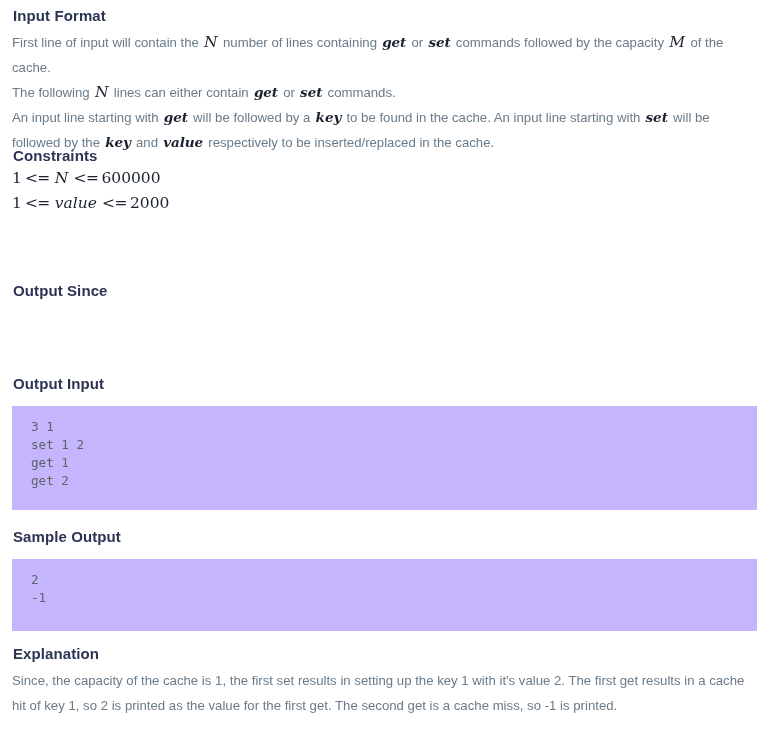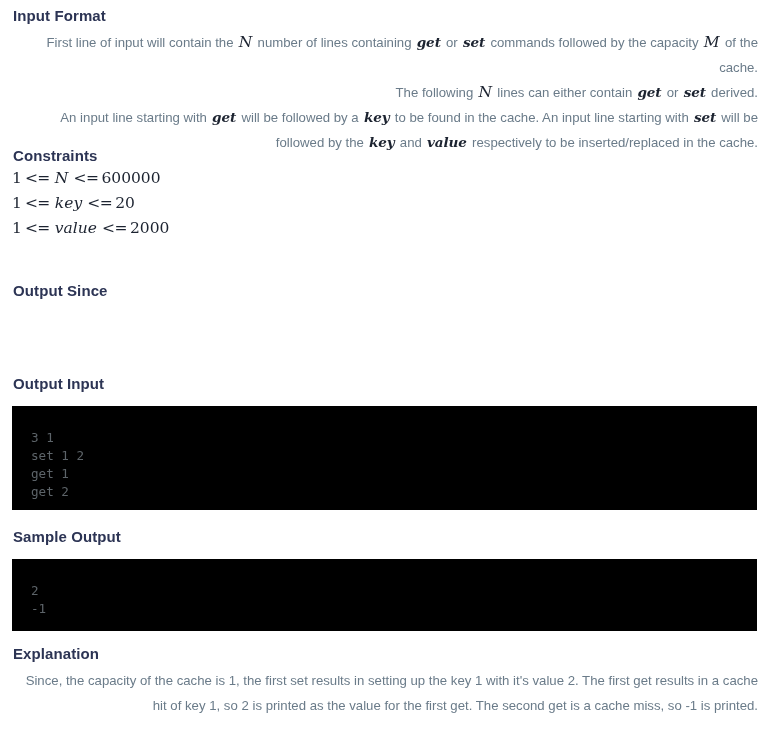--- a/index.html
+++ b/index.html
@@ -31,21 +31,21 @@
     line-height: 18px;
     letter-spacing: 0.1px;
   }
   p.body-text {
     font-family: "Liberation Sans", sans-serif;
     font-size: 13.2px;
     color: #6a7b89;
     line-height: 25px;
     margin: 0;
     padding: 0;
-    text-align: right;
+    text-align: left;
   }
   .mathvar {
     font-family: "DejaVu Serif", "Liberation Serif", serif;
     font-style: italic;
     color: #1c2330;
     font-size: 15.5px;
     padding: 0 1.5px;
     letter-spacing: 0.2px;
   }
   .mathvar-bold {
@@ -62,23 +62,23 @@
     font-size: 15.5px;
     color: #1c2330;
     line-height: 25px;
     margin: 0;
     white-space: nowrap;
   }
   .constraint-line .num { font-style: normal; }
   .constraint-line .op { font-style: normal; padding: 0 3px; letter-spacing: -0.5px; }
   .constraint-line .var { font-style: italic; padding: 0 2px; }
   pre.code-block {
-    background: #000000;
+    background: #c4b5fd;
     margin: 0;
-    padding: 23px 19px 19px 19px;
+    padding: 12px 19px 19px 19px;
     font-family: "DejaVu Sans Mono", "Liberation Mono", monospace;
     font-size: 12.6px;
     line-height: 18px;
     color: #5d6469;
     border: none;
     border-radius: 0;
     overflow: hidden;
     white-space: pre;
   }
 
@@ -99,29 +99,28 @@
 </style>
 </head>
 <body>
 
 <div class="page">
 
   <h2 class="section-heading blk" id="sec-input-format-heading">Input Format</h2>
 
   <div class="blk" id="sec-input-format-body">
     <p class="body-text"><span>First line of input will contain the</span> <span class="mathvar">N</span> <span>number of lines containing</span> <span class="mathvar-bold">get</span> <span>or</span> <span class="mathvar-bold">set</span> <span>commands followed by the capacity</span> <span class="mathvar">M</span> <span>of the cache.</span></p>
-    <p class="body-text"><span>The following</span> <span class="mathvar">N</span> <span>lines can either contain</span> <span class="mathvar-bold">get</span> <span>or</span> <span class="mathvar-bold">set</span> <span>derived.</span></p>
+    <p class="body-text"><span>The following</span> <span class="mathvar">N</span> <span>lines can either contain</span> <span class="mathvar-bold">get</span> <span>or</span> <span class="mathvar-bold">set</span> <span>commands.</span></p>
     <p class="body-text"><span>An input line starting with</span> <span class="mathvar-bold">get</span> <span>will be followed by a</span> <span class="mathvar-bold">key</span> <span>to be found in the cache. An input line starting with</span> <span class="mathvar-bold">set</span> <span>will be followed by the</span> <span class="mathvar-bold">key</span> <span>and</span> <span class="mathvar-bold">value</span> <span>respectively to be inserted/replaced in the cache.</span></p>
   </div>
 
   <h2 class="section-heading blk" id="sec-constraints-heading">Constraints</h2>
 
   <div class="blk" id="sec-constraints-list">
     <div class="constraint-line"><span class="num">1</span><span class="op">&lt;=</span><span class="var">N</span><span class="op">&lt;=</span><span class="num">600000</span></div>
-    <div class="constraint-line"><span class="num">1</span><span class="op">&lt;=</span><span class="var">key</span><span class="op">&lt;=</span><span class="num">20</span></div>
     <div class="constraint-line"><span class="num">1</span><span class="op">&lt;=</span><span class="var">value</span><span class="op">&lt;=</span><span class="num">2000</span></div>
   </div>
 
   <h2 class="section-heading blk" id="sec-output-format-heading">Output Since</h2>
 
 
   <h2 class="section-heading blk" id="sec-sample-input-heading">Output Input</h2>
 
   <pre class="code-block blk" id="sample-input-block">3 1
 set 1 2

